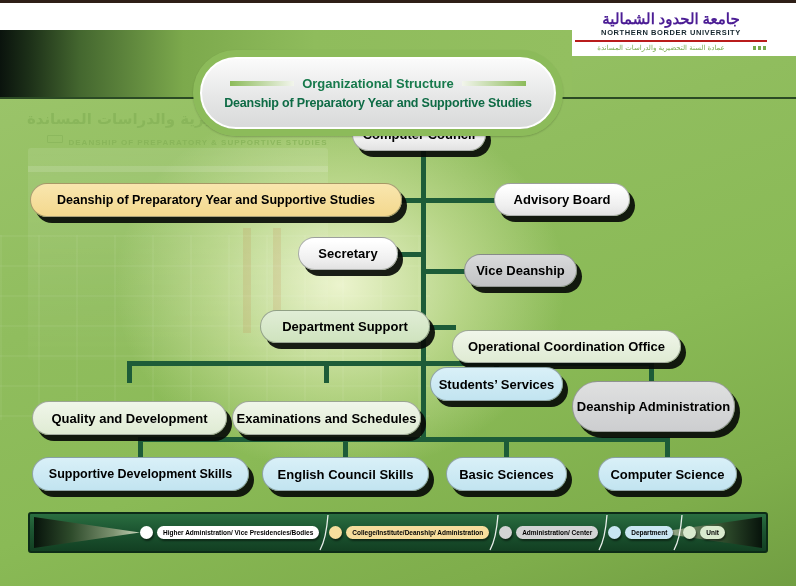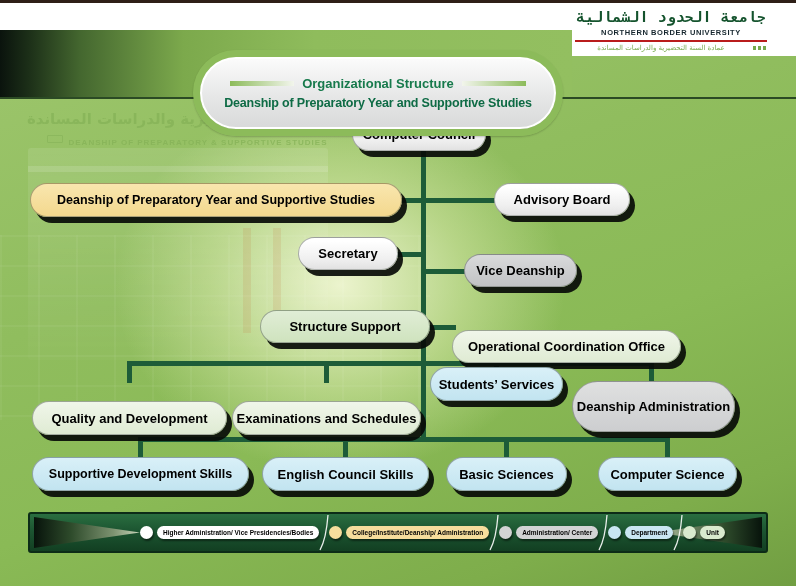--- a/index.html
+++ b/index.html
@@ -42,21 +42,21 @@
     display:flex; flex-direction:column; align-items:center; justify-content:center; gap:5px;margin-top:40px; }
   .cap-row { display:flex; align-items:center; gap:8px; }
   .cap-title { color:#177a4c; font-weight:bold; font-size:13px; }
   .dash { width:64px; height:5px; }
   .dash.l { background:linear-gradient(to right, #8cbb5a, #f2f5ec); }
   .dash.r { background:linear-gradient(to left, #8cbb5a, #f2f5ec); }
   .cap-sub { color:#0e6b45; font-weight:bold; font-size:12.5px; letter-spacing:-0.2px; }
 
   
   .logo { position:absolute; left:575px; top:11px; width:192px; z-index:6; text-align:center; }
-  .logo .ar { font-family:Liberation Mono, monospace; direction:rtl; color:#14532d; font-weight:bold; font-size:15px; line-height:1.1; }
+  .logo .ar { font-family:Liberation Serif, serif; direction:rtl; color:#4c1d95; font-weight:bold; font-size:15px; line-height:1.1; }
   .logo .en { color:#16262e; font-weight:bold; font-size:7.5px; letter-spacing:0.6px; padding-bottom:3px; border-bottom:2px solid #b91c1c; }
   .logo .sub-row { display:flex; align-items:center; margin-top:2px; }
   .logo .ar-sub { font-family:"DejaVu Sans", sans-serif; direction:rtl; color:#76a94c; font-size:7px; flex:1; }
   .logo .mark { width:14px; height:4px; margin-left:6px;
     background:repeating-linear-gradient(90deg,#76a94c 0 3px, transparent 3px 5px); }
 
   
   .line { position:absolute; background:#1d5c38; z-index:1; }
   .l-trunk { left:421px; top:150px; width:5px; height:291px; }
   .l-row2  { left:398px; top:198px; width:100px; height:5px; }
@@ -175,21 +175,21 @@
   <div class="drop d2a"></div>
   <div class="drop d2b"></div>
   <div class="drop d2c"></div>
   <div class="drop d2d"></div>
 
   <div class="node v-white n-council">Computer Council</div>
   <div class="node v-yellow n-deanship">Deanship of Preparatory Year and Supportive Studies</div>
   <div class="node v-white n-advisory">Advisory Board</div>
   <div class="node v-white n-secretary">Secretary</div>
   <div class="node v-gray n-vice">Vice Deanship</div>
-  <div class="node v-green n-technical">Structure Support</div>
+  <div class="node v-green n-technical">Department Support</div>
   <div class="node v-palegreen n-operational">Operational Coordination Office</div>
   <div class="node v-palegreen n-quality">Quality and Development</div>
   <div class="node v-palegreen n-exams">Examinations and Schedules</div>
   <div class="node v-blue n-students">Students’ Services</div>
   <div class="node v-gray2 n-deanadmin">Deanship Administration</div>
   <div class="node v-blue n-personality">Supportive Development Skills</div>
   <div class="node v-blue n-english">English Council Skills</div>
   <div class="node v-blue n-basic">Basic Sciences</div>
   <div class="node v-blue n-computer">Computer Science</div>
 

